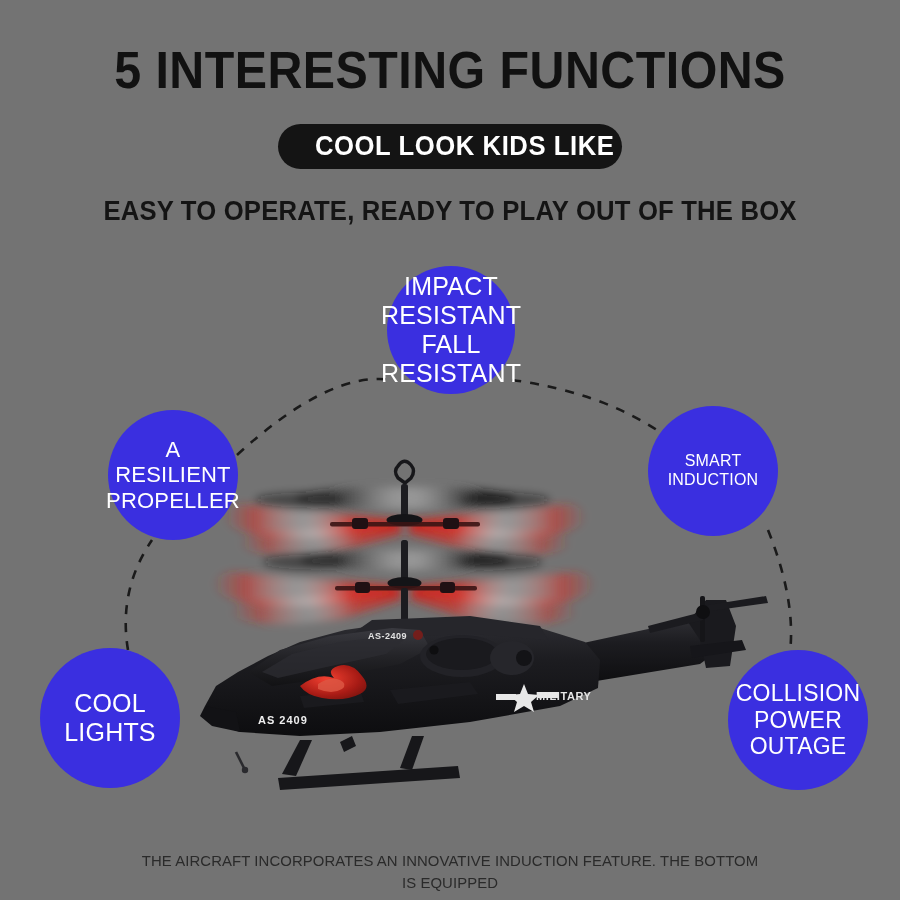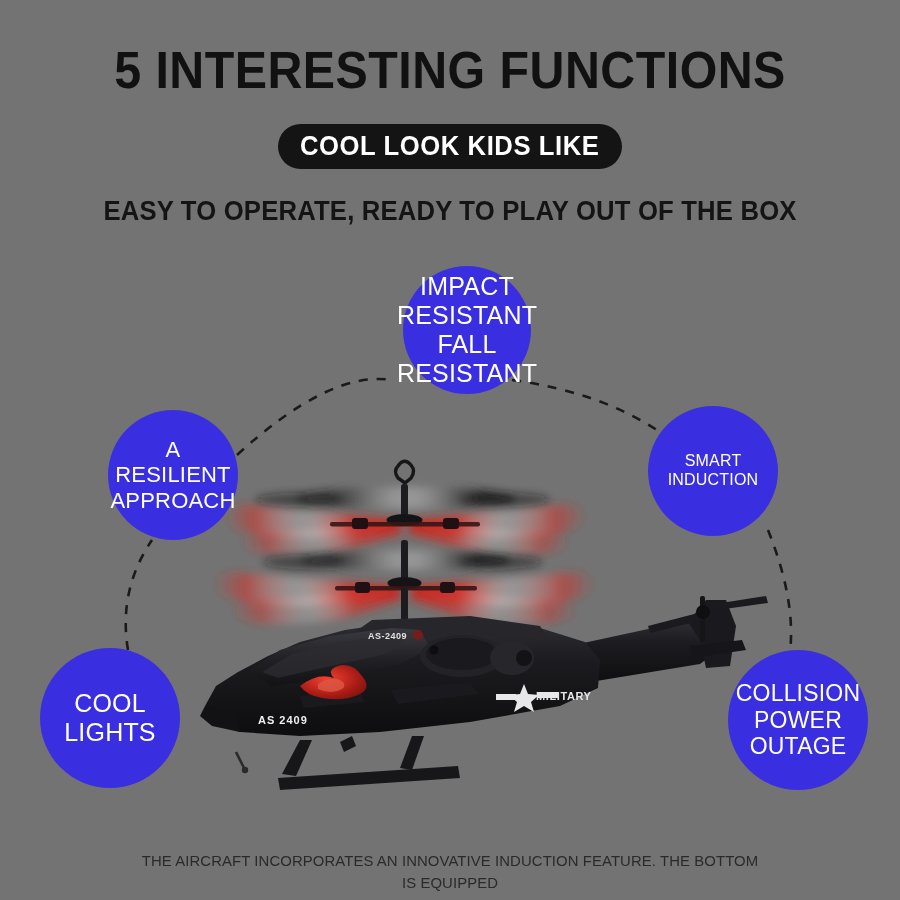--- a/index.html
+++ b/index.html
@@ -37,21 +37,21 @@
   .pill-badge {
     position: absolute;
     left: 278px;
     top: 124px;
     width: 344px;
     height: 45px;
     background: #141414;
     border-radius: 24px;
     display: flex;
     align-items: center;
-    justify-content: center;
+    justify-content: flex-end;
   }
   .pill-badge-text {
     font-family: "Liberation Sans Narrow", "Liberation Sans", sans-serif;
     font-size: 27px;
     font-weight: 700;
     color: #ffffff;
     letter-spacing: 0.6px;
     transform: scaleX(0.95);
     white-space: nowrap;
   }
@@ -103,21 +103,21 @@
   .feature-label {
     color: #ffffff;
     text-align: center;
     font-family: "Liberation Sans", sans-serif;
     font-weight: 400;
     line-height: 1.16;
     white-space: pre-line;
     letter-spacing: 0.2px;
   }
 
-  #circle-impact       { left: 387px; top: 266px; width: 128px; height: 128px; margin-left: 16px; }
+  #circle-impact       { left: 387px; top: 266px; width: 128px; height: 128px; }
   #circle-impact .feature-label   { font-size: 25px; width: 175px; }
 
   #circle-propeller    { left: 108px; top: 410px; width: 130px; height: 130px; }
   #circle-propeller .feature-label{ font-size: 22px; width: 152px; }
 
   #circle-smart        { left: 648px; top: 406px; width: 130px; height: 130px; }
   #circle-smart .feature-label    { font-size: 16px; width: 146px; }
 
   #circle-lights       { left: 40px; top: 648px; width: 140px; height: 140px; }
   #circle-lights .feature-label   { font-size: 25px; width: 130px; }
@@ -326,21 +326,21 @@
 
   <div class="feature-circle" id="circle-impact">
     <span class="feature-label">IMPACT
 RESISTANT
 FALL
 RESISTANT</span>
   </div>
 
   <div class="feature-circle" id="circle-propeller">
     <span class="feature-label">A RESILIENT
-APPROACH</span>
+PROPELLER</span>
   </div>
 
   <div class="feature-circle" id="circle-smart">
     <span class="feature-label">SMART
 INDUCTION</span>
   </div>
 
   <div class="feature-circle" id="circle-collision">
     <span class="feature-label">COLLISION
 POWER

